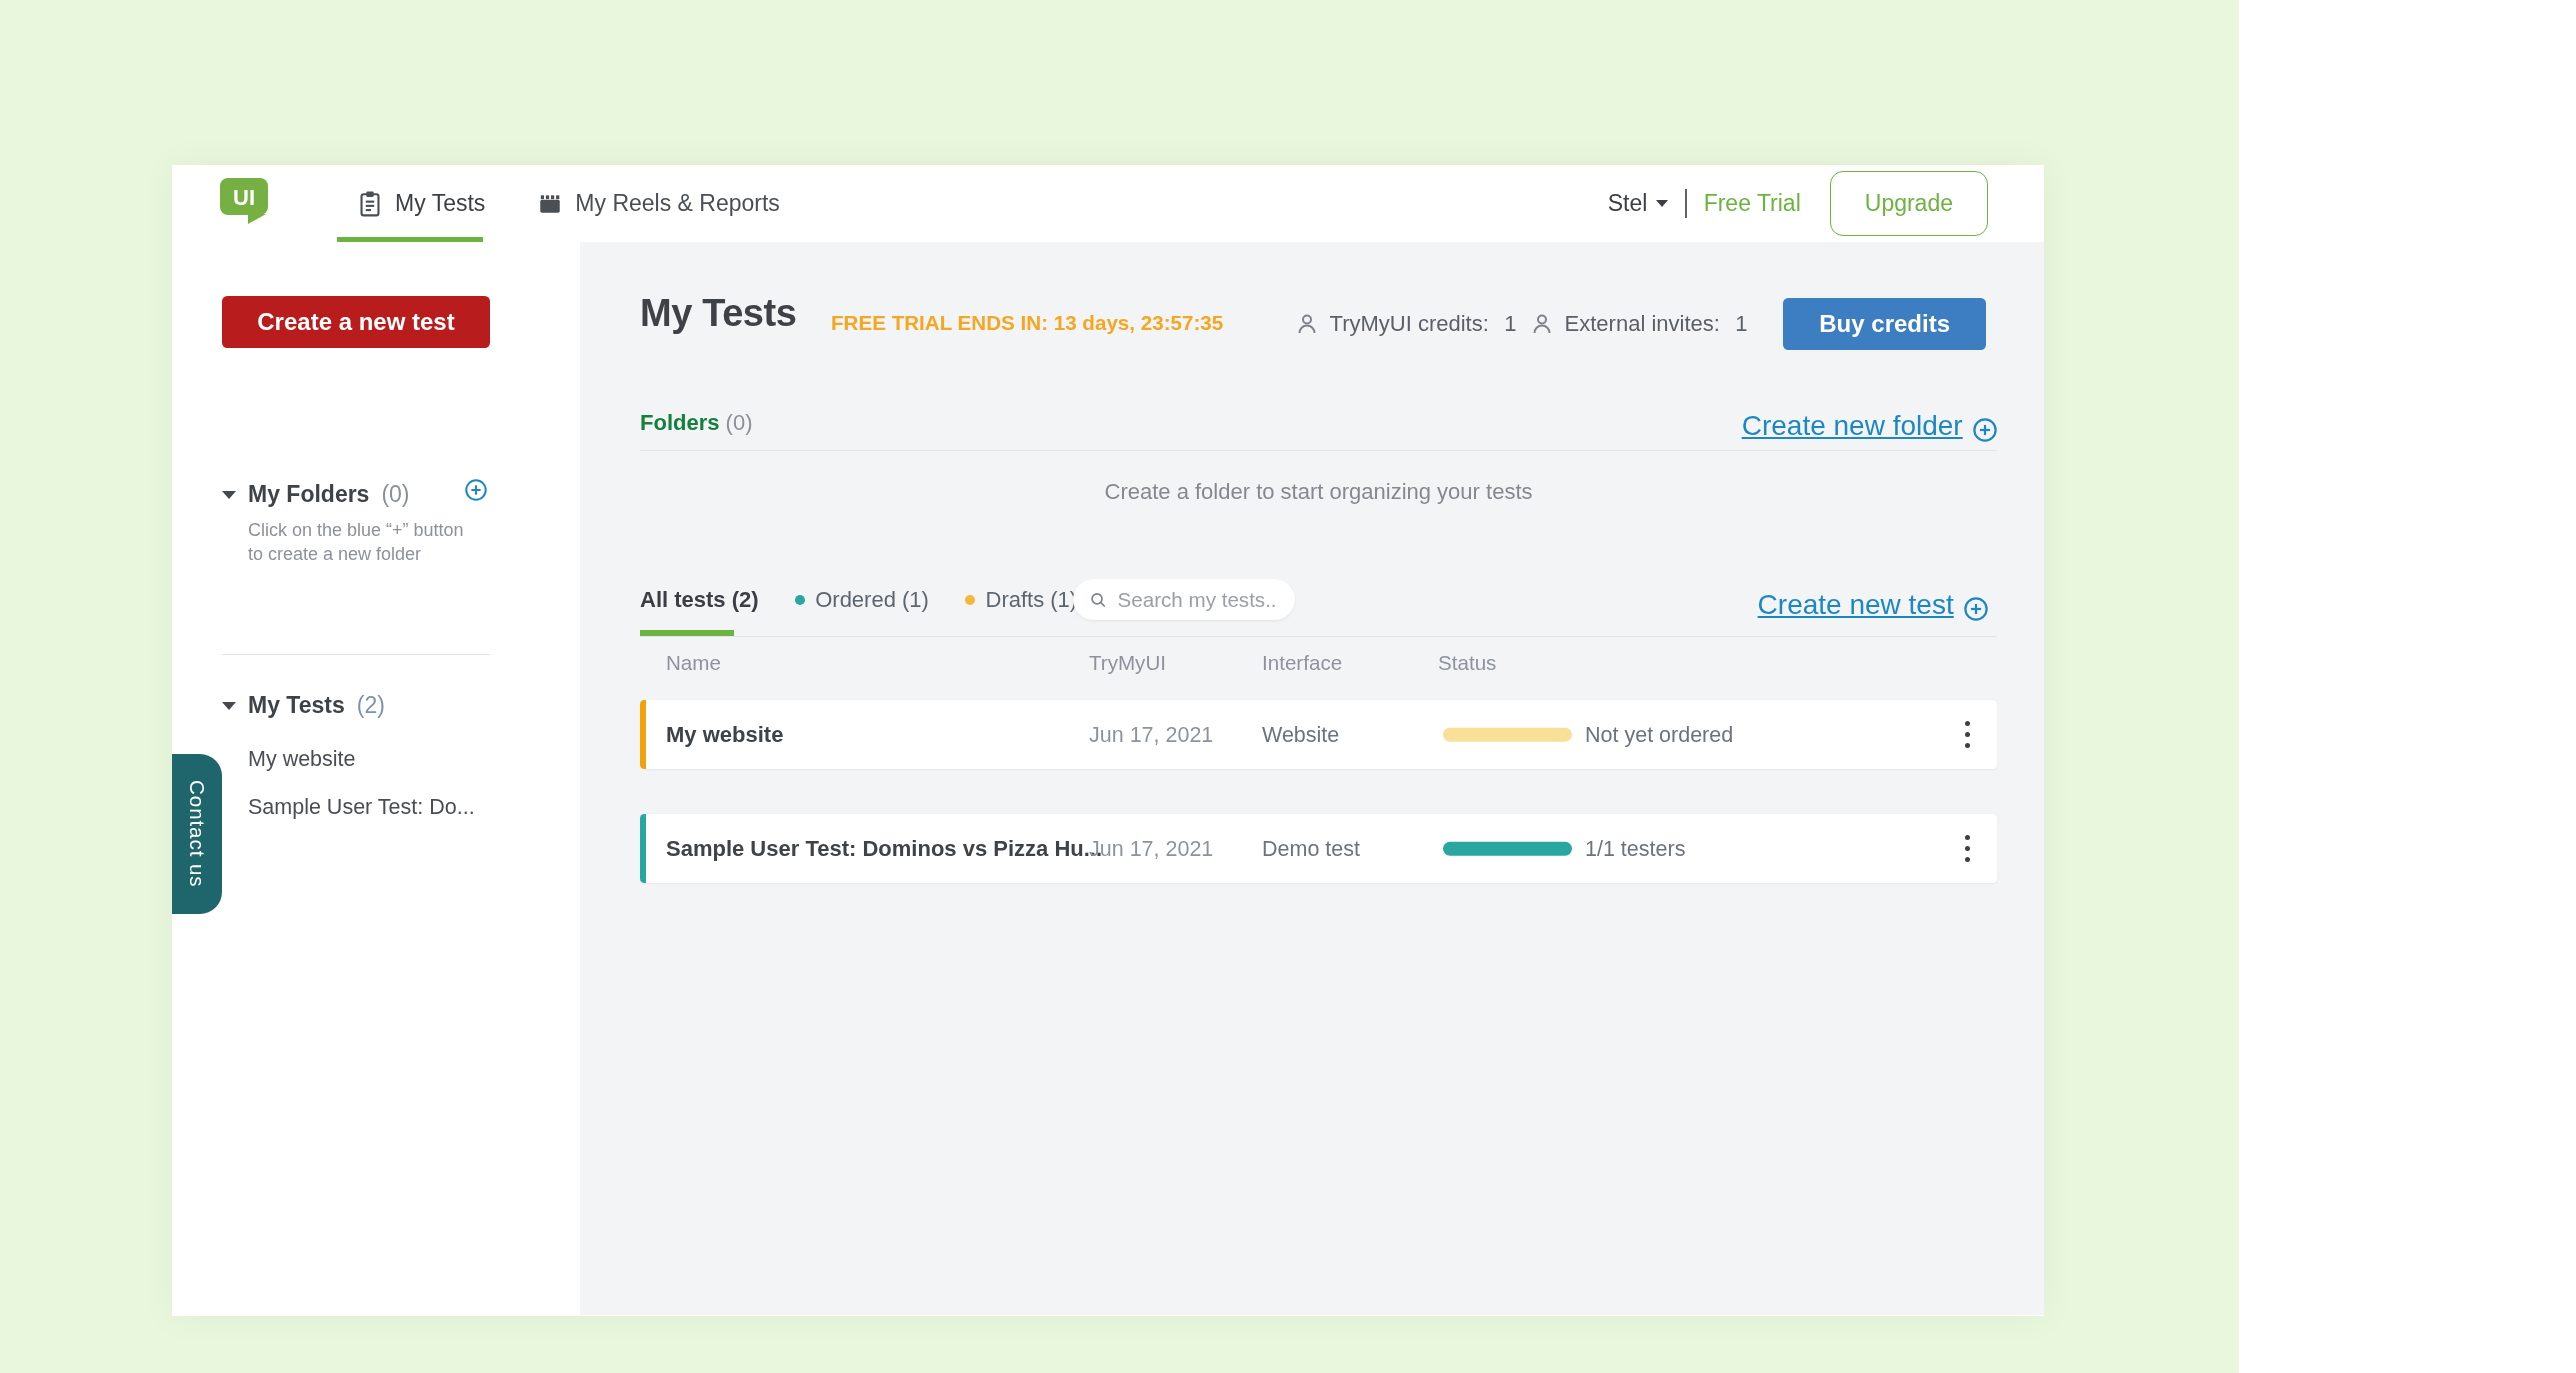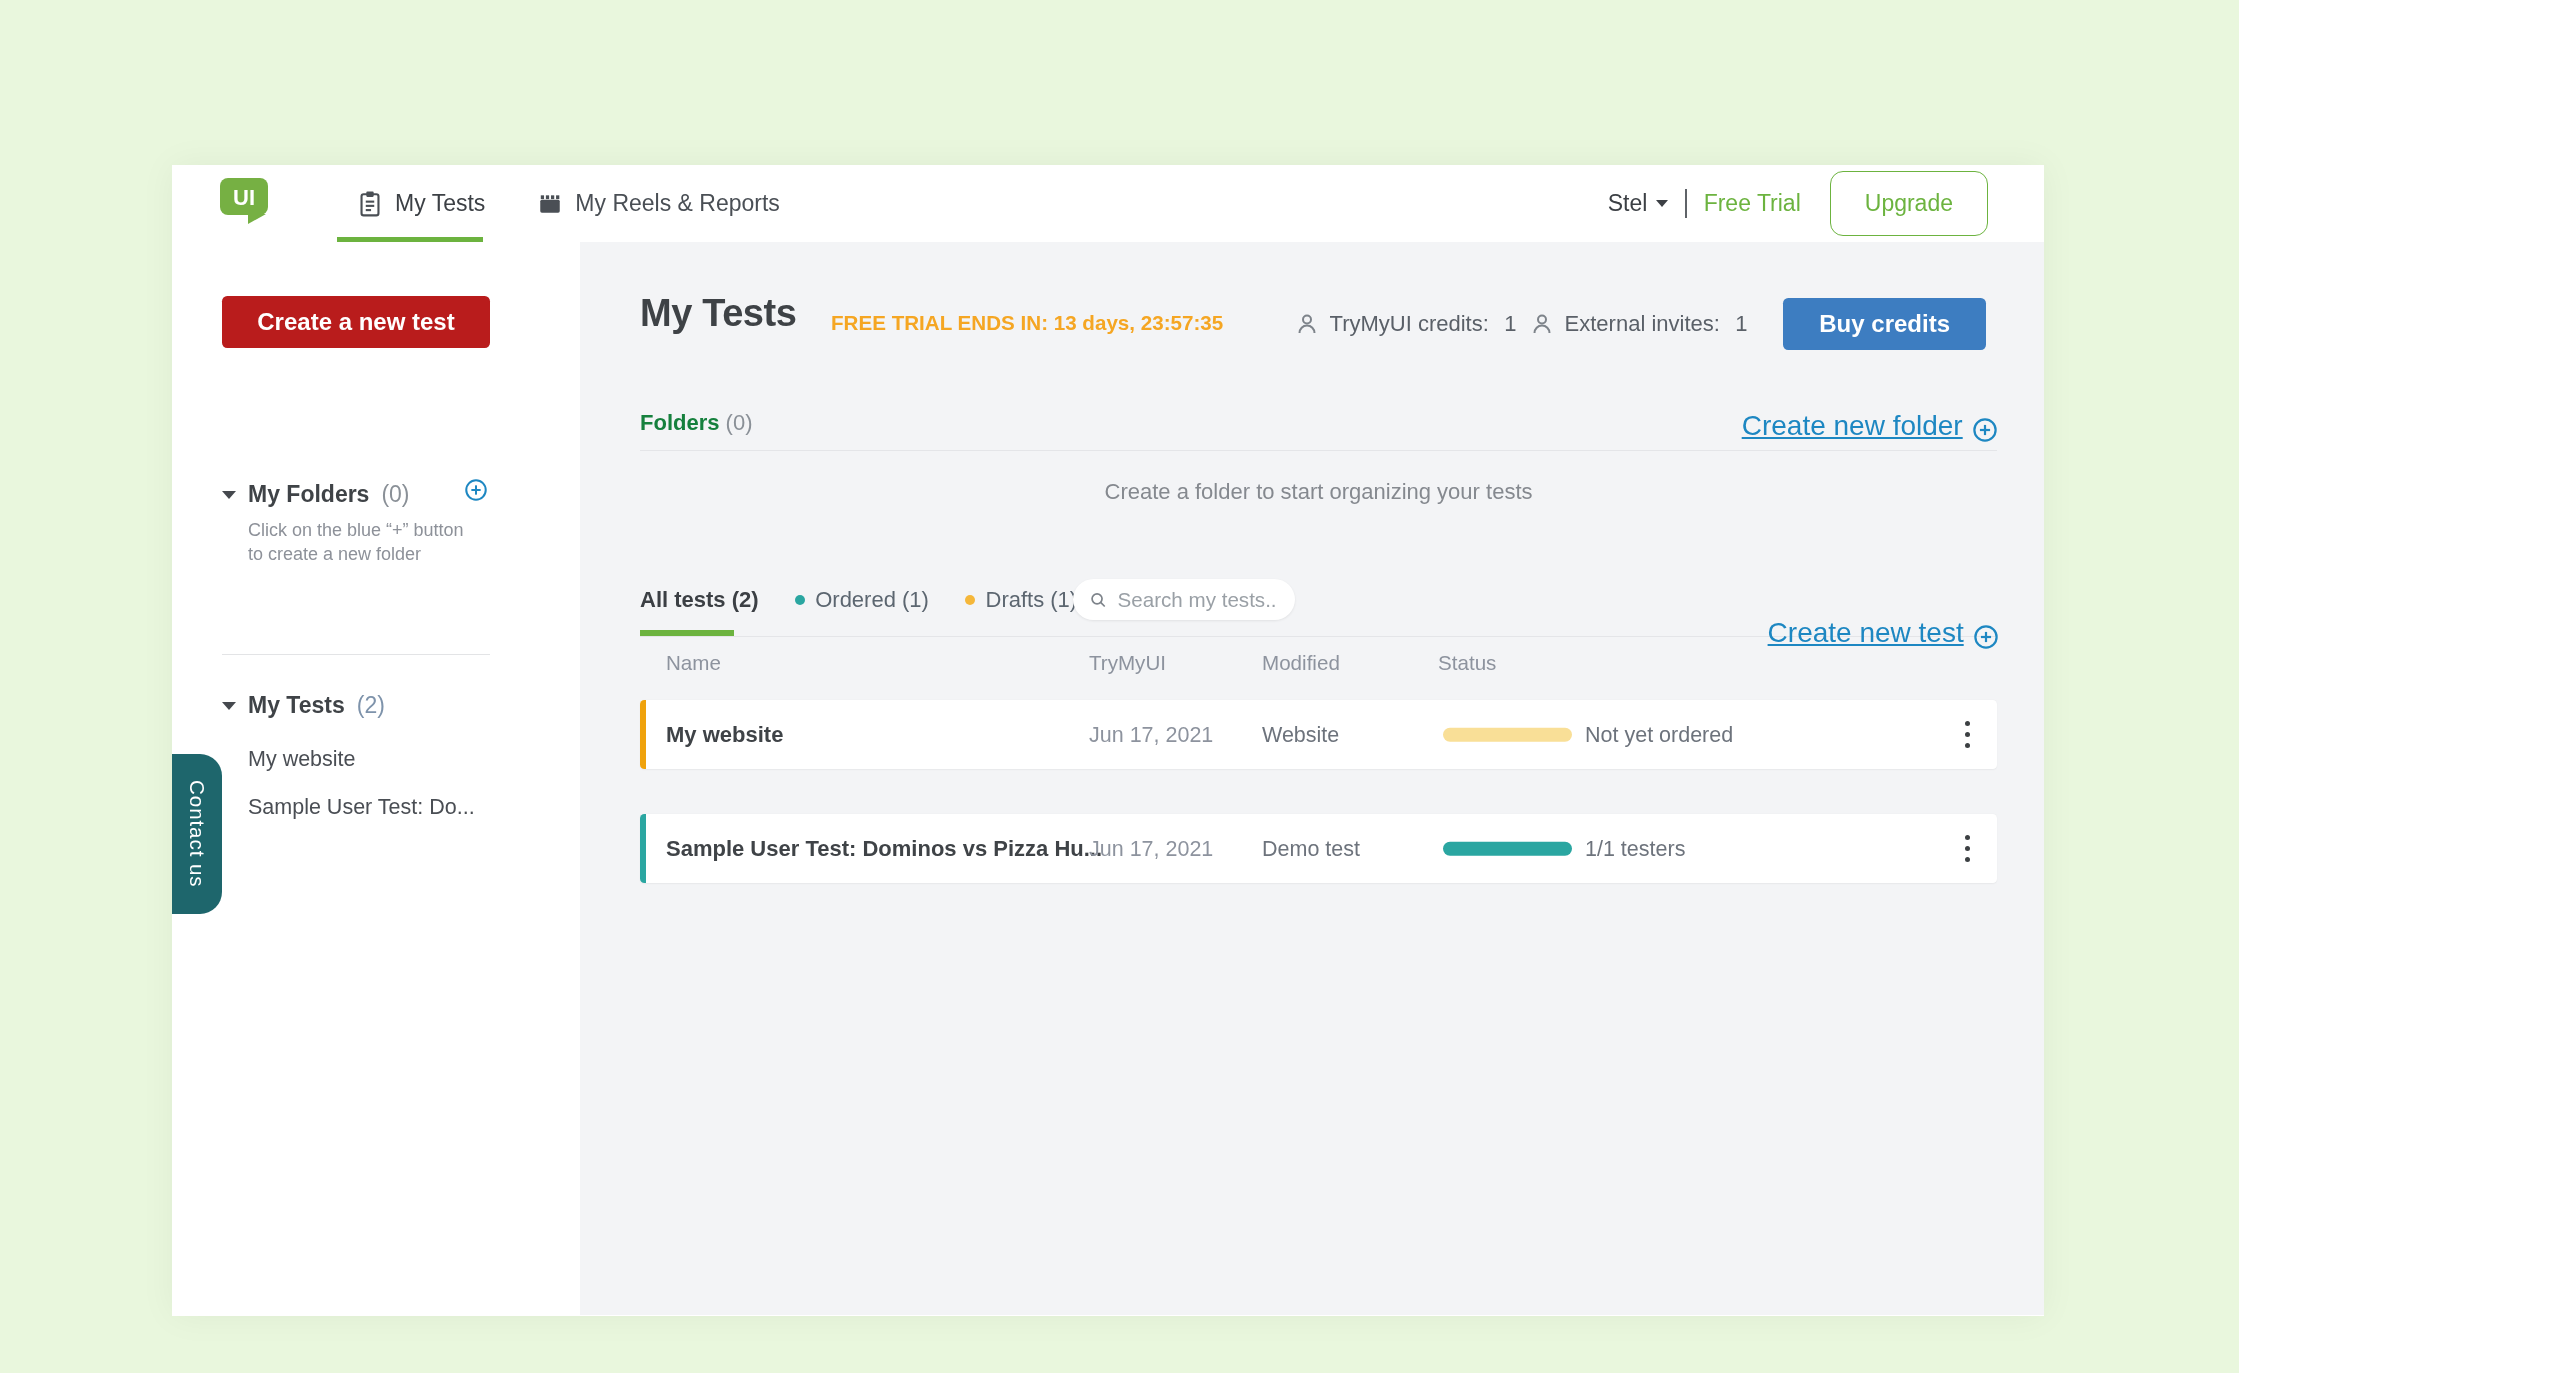--- a/index.html
+++ b/index.html
@@ -67,21 +67,21 @@
   .dot{width:10.3px;height:10.3px;border-radius:50%;}
   .dot-ordered{background:#2aa6a1;}
   .dot-drafts{background:#f5b73a;}
   .tab-underline{position:absolute;left:60px;top:388px;width:94px;height:6px;background:#6cb33f;}
   .tabs-hairline{position:absolute;left:60px;right:47px;top:394px;height:0.9px;background:#e4e5e8;}
 
   .search-pill{position:absolute;left:493px;top:337px;width:222px;height:41px;background:#fff;border-radius:20.6px;
                box-shadow:0 0.9px 2.6px rgba(0,0,0,0.08);display:flex;align-items:center;padding:0 15.5px;box-sizing:border-box;gap:8.6px;}
   .search-pill input{border:none;outline:none;background:transparent;font-size:20.6px;color:#444;width:100%;font-family:inherit;}
   .search-pill input::placeholder{color:#9aa0a6;}
-  .create-test-link{position:absolute;top:347px;right:46px;margin-top:28px;}
+  .create-test-link{position:absolute;top:347px;right:56px;}
 
   .thead{position:absolute;left:60px;top:409px;width:1357px;height:22px;font-size:20.6px;color:#8d939e;}
   .thead span{position:absolute;top:0;}
   .col-name{left:26px;} .col-modified{left:449px;} .col-interface{left:622px;} .col-status{left:798px;}
 
   .trow{position:absolute;left:60px;width:1357px;height:69px;background:#fff;border-radius:4.3px;
         box-shadow:0 0.9px 1.7px rgba(0,0,0,0.05);cursor:pointer;}
   .trow .accent{position:absolute;left:0;top:0;bottom:0;width:6px;border-radius:4.3px 0 0 4.3px;}
   .row-0{top:458px;} .row-0 .accent{background:#efa20c;}
   .row-1{top:572px;} .row-1 .accent{background:#2aa6a1;}
@@ -247,21 +247,21 @@
         <svg width="24" height="24" viewBox="0 0 26 26">
           <circle cx="13" cy="13" r="11.5" fill="none" stroke="#1d87c2" stroke-width="2.4"></circle>
           <line x1="13" y1="7.5" x2="13" y2="18.5" stroke="#1d87c2" stroke-width="2.4"></line>
           <line x1="7.5" y1="13" x2="18.5" y2="13" stroke="#1d87c2" stroke-width="2.4"></line>
         </svg>
       </div>
 
       <div class="thead">
         <span class="col-name">Name</span>
         <span class="col-modified">TryMyUI</span>
-        <span class="col-interface">Modified</span>
+        <span class="col-interface">Interface</span>
         <span class="col-status">Status</span>
       </div>
 
       <div class="trow row-0">
         <i class="accent"></i>
         <span class="cell cell-name">My website</span>
         <span class="cell cell-modified">Jun 17, 2021</span>
         <span class="cell cell-interface">Website</span>
         <i class="cell pill"></i>
         <span class="cell cell-statuslabel">Not yet ordered</span>

